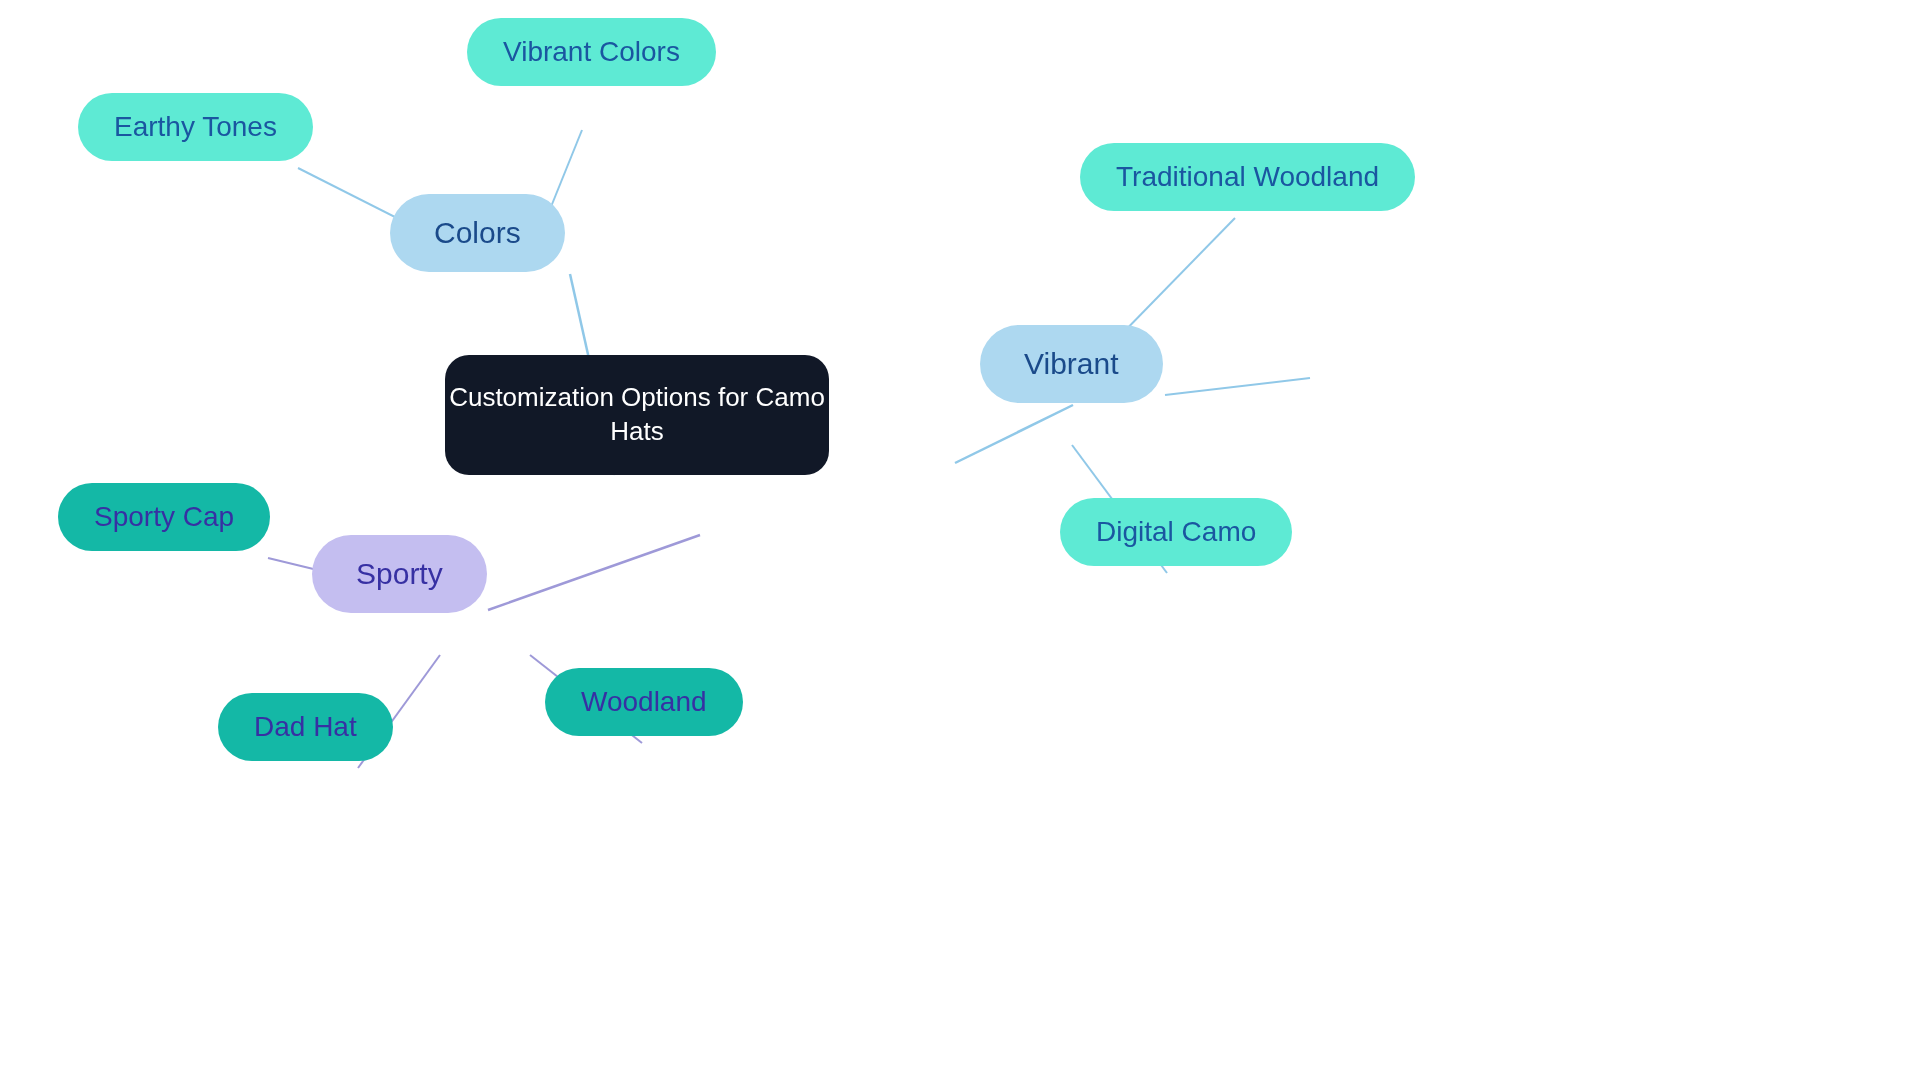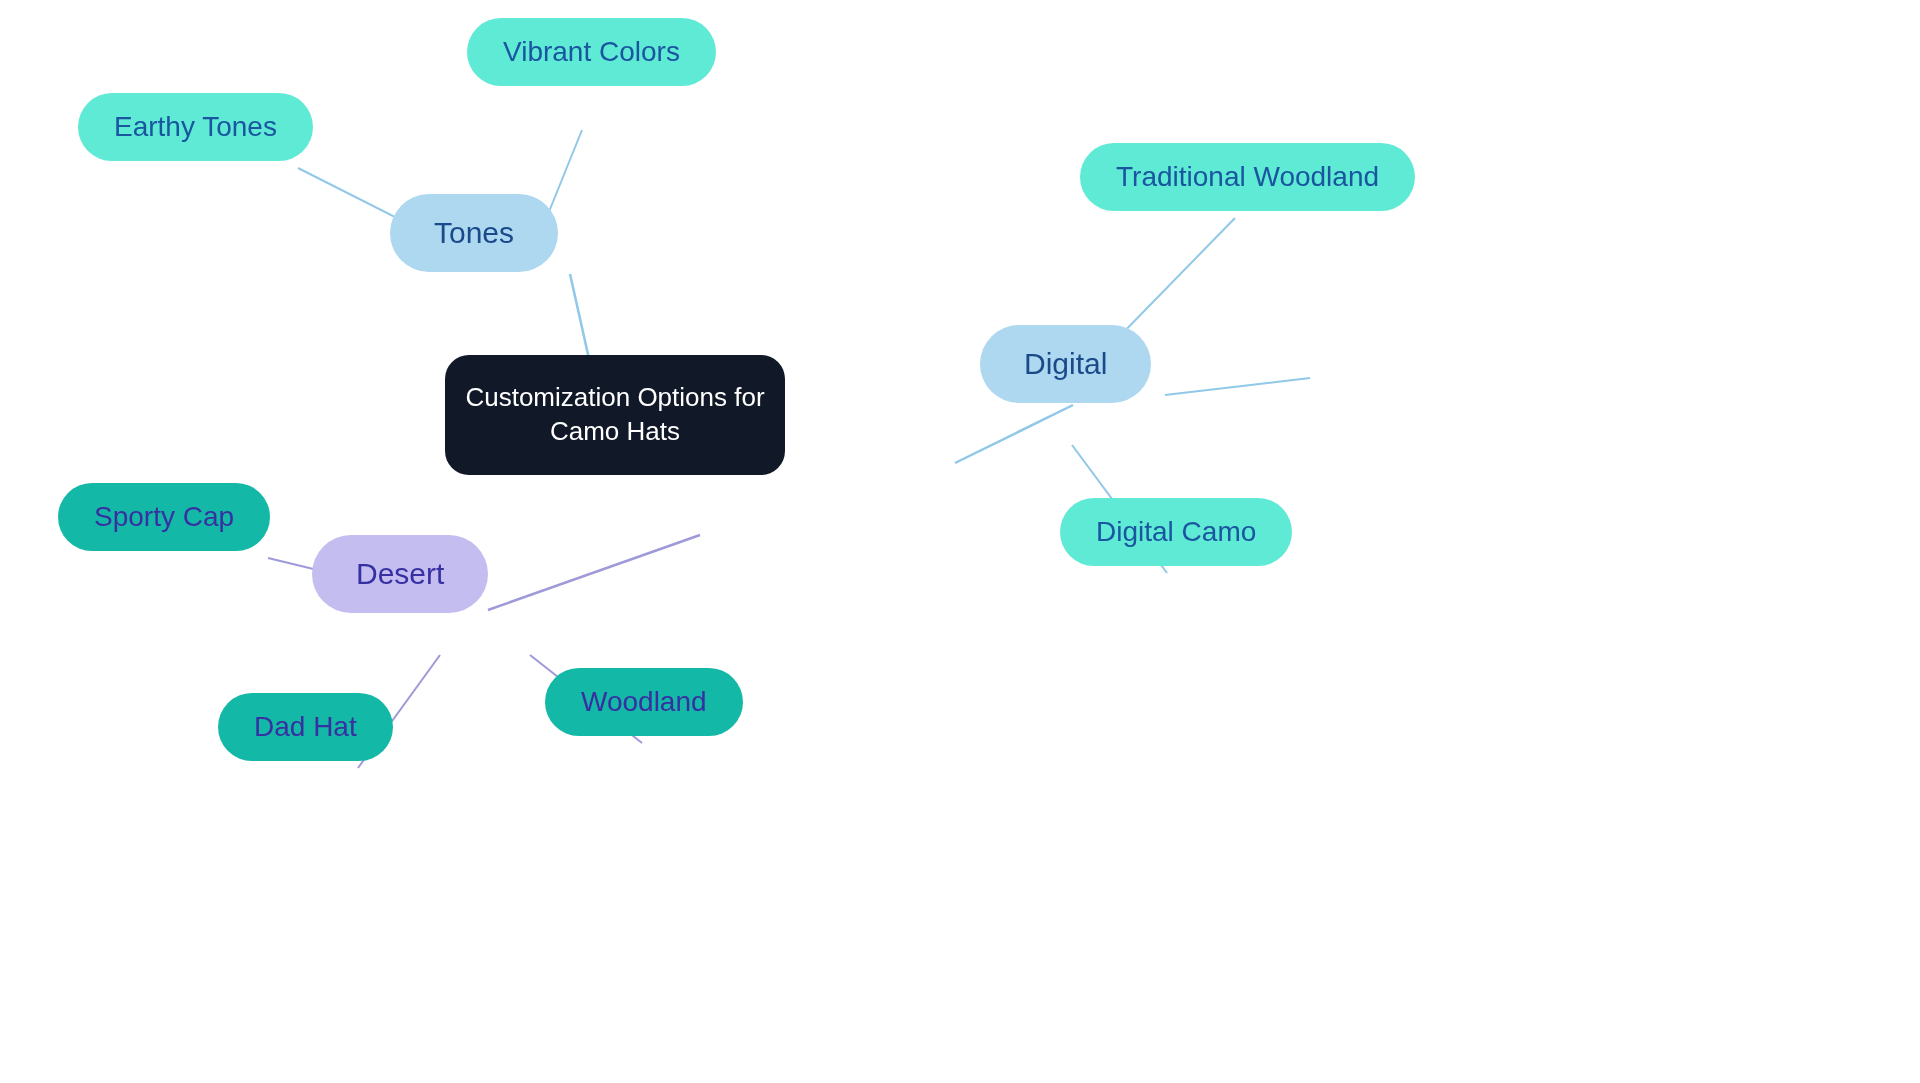--- a/index.html
+++ b/index.html
@@ -31,21 +31,21 @@
       text-align: center;
       border-radius: 50px;
       cursor: pointer;
       user-select: none;
     }
     .node-center {
       background: #111827;
       color: #ffffff;
       font-size: 26px;
       font-weight: 500;
-      width: 340px;
+      width: 384px;
       height: 120px;
       border-radius: 24px;
       line-height: 1.3;
     }
     .node-blue {
       background: #5eead4;
       color: #1a56a0;
       font-size: 28px;
       font-weight: 400;
       padding: 18px 36px;
@@ -101,33 +101,33 @@
     <line x1="400" y1="590" x2="268" y2="558" stroke="#9e99d8" stroke-width="2"></line>
 
     <line x1="440" y1="655" x2="358" y2="768" stroke="#9e99d8" stroke-width="2"></line>
 
     <line x1="530" y1="655" x2="642" y2="743" stroke="#9e99d8" stroke-width="2"></line>
   </svg>
 
   <div class="node node-center" style="left: 445px; top: 415px; left: calc(615px - 170px); top: calc(415px - 60px);">Customization Options for
 Camo Hats</div>
 
-  <div class="node node-blue-large" style="left: 390px; top: 194px;">Tones</div>
+  <div class="node node-blue-large" style="left: 390px; top: 194px;">Colors</div>
 
   <div class="node node-blue" style="left: 467px; top: 18px;">Vibrant Colors</div>
 
   <div class="node node-blue" style="left: 78px; top: 93px;">Earthy Tones</div>
 
-  <div class="node node-blue-large" style="left: 980px; top: 325px;">Digital</div>
+  <div class="node node-blue-large" style="left: 980px; top: 325px;">Vibrant</div>
 
   <div class="node node-blue" style="left: 1080px; top: 143px;">Traditional Woodland</div>
 
 
   <div class="node node-blue" style="left: 1060px; top: 498px;">Digital Camo</div>
 
-  <div class="node node-purple-large" style="left: 312px; top: 535px;">Desert</div>
+  <div class="node node-purple-large" style="left: 312px; top: 535px;">Sporty</div>
 
   <div class="node node-purple" style="left: 58px; top: 483px;">Sporty Cap</div>
 
   <div class="node node-purple" style="left: 218px; top: 693px;">Dad Hat</div>
 
   <div class="node node-purple" style="left: 545px; top: 668px;">Woodland</div>
 </div>
 
 </body></html>

